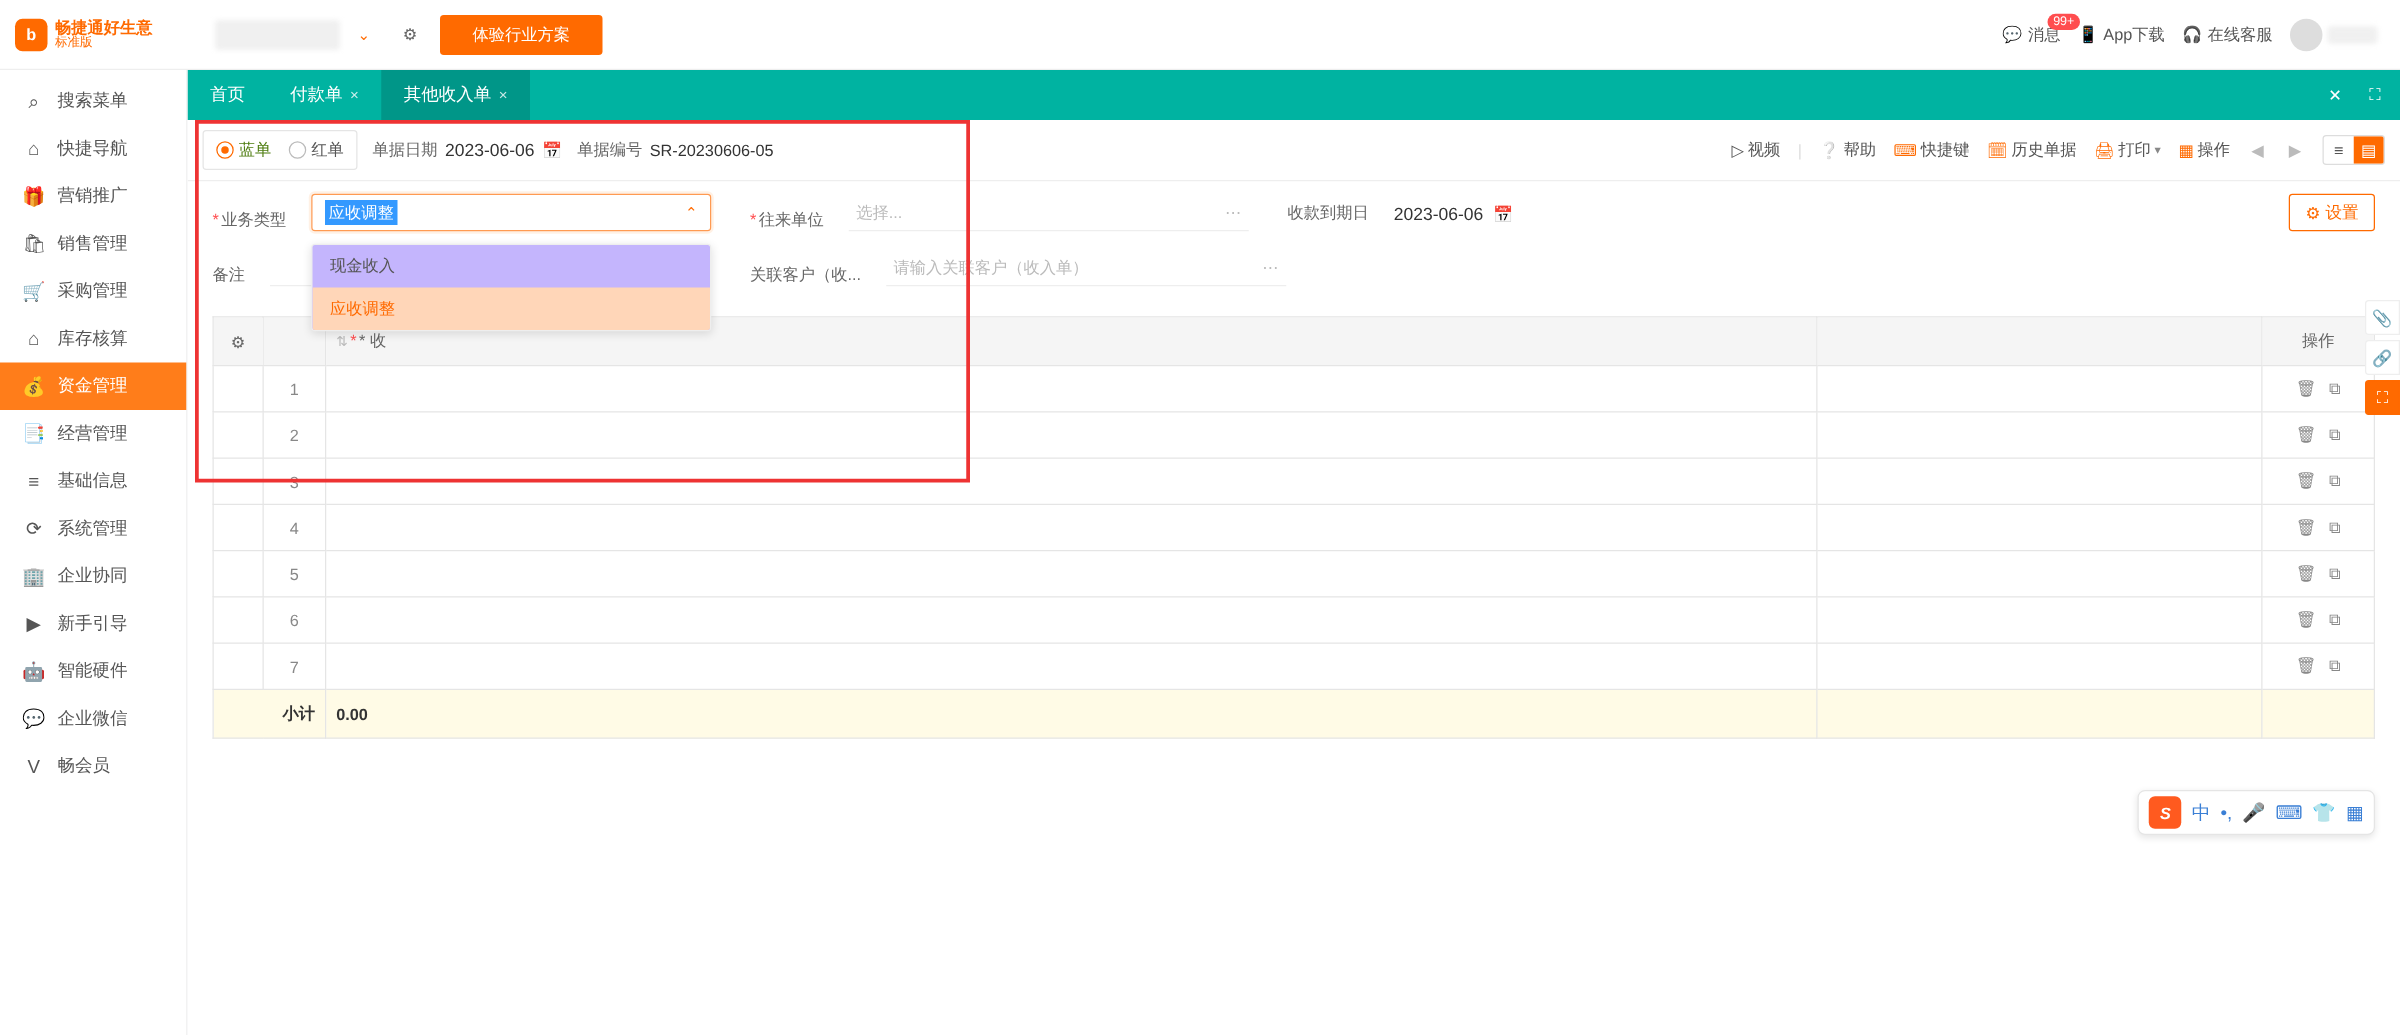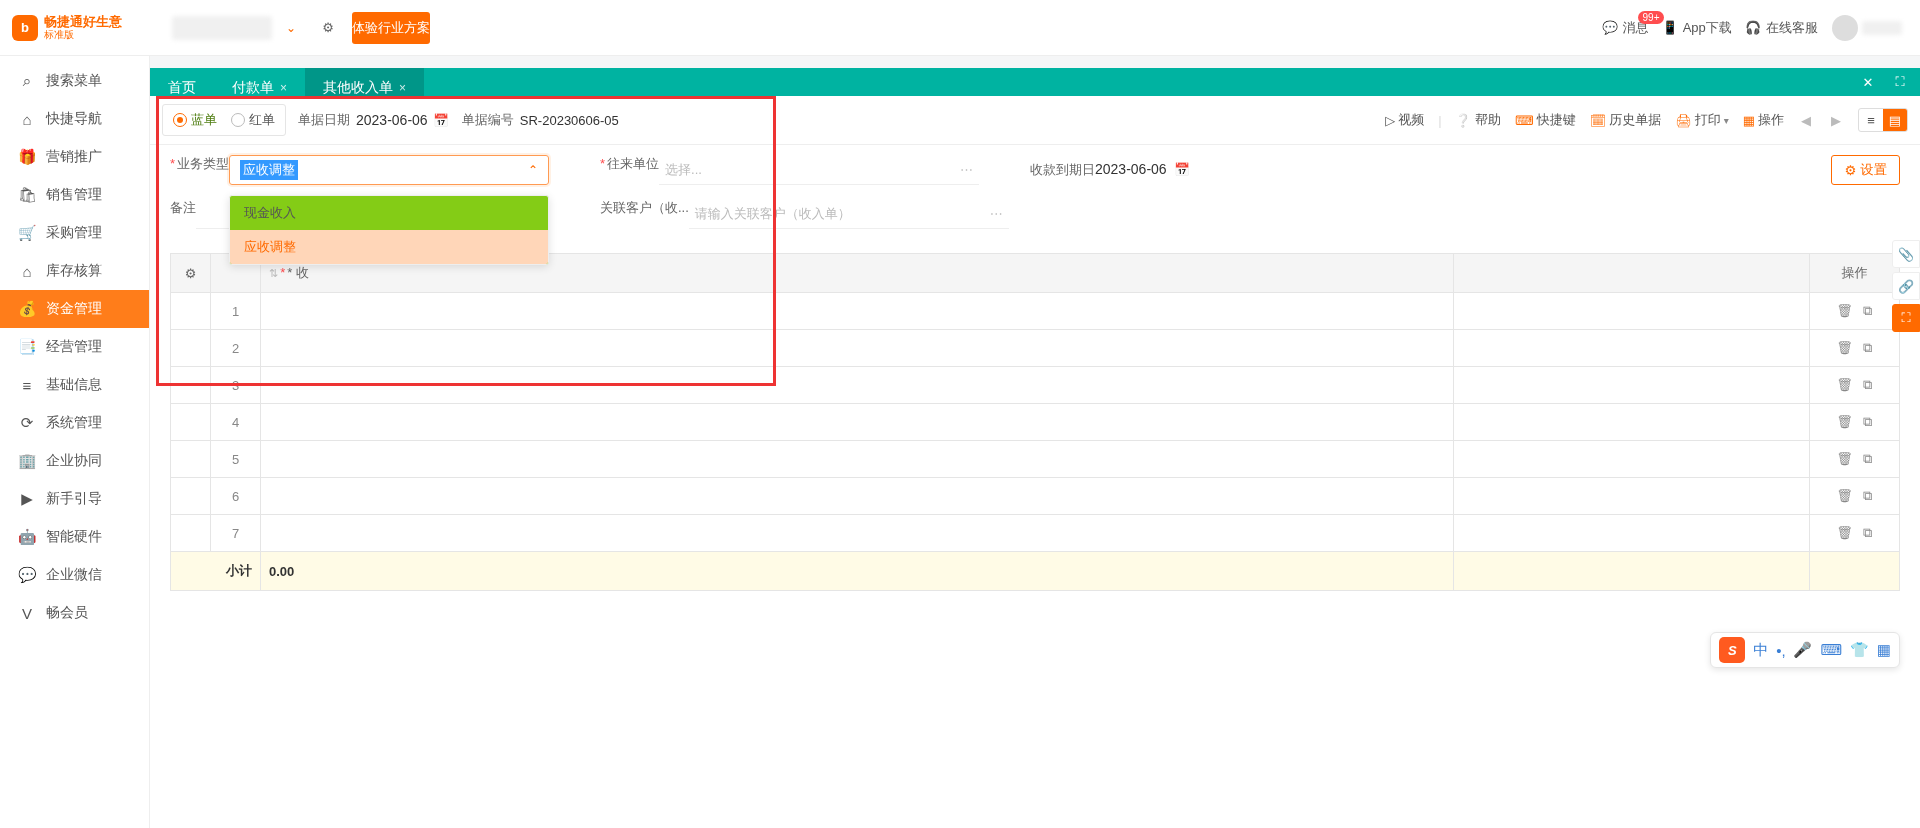--- a/index.html
+++ b/index.html
@@ -9,34 +9,34 @@
 .top-header { height: 56px; display: flex; align-items: center; padding: 0 12px; border-bottom: 1px solid #eee; }
 .logo-area { display: flex; align-items: center; width: 140px; }
 .logo-icon { width: 26px; height: 26px; background: #ff6a00; border-radius: 6px; color: #fff; display: flex; align-items: center; justify-content: center; font-weight: bold; margin-right: 6px; }
 .logo-text { line-height: 1.1; }
 .logo-title { color: #ff6a00; font-size: 13px; font-weight: 600; }
 .logo-sub { color: #ff6a00; font-size: 10px; }
 .org-selector { display: flex; align-items: center; margin-left: 20px; color: #888; }
 .org-blur { width: 100px; height: 24px; background: #f0f0f0; filter: blur(2px); border-radius: 3px; margin-right: 6px; }
 .chevron { color: #ff6a00; font-size: 12px; margin: 0 8px; }
 .gear-btn { width: 28px; height: 28px; display: flex; align-items: center; justify-content: center; cursor: pointer; margin: 0 10px; color: #666; }
-.primary-btn { background: #ff6a00; color: #fff; border: none; padding: 7px 0; border-radius: 3px; cursor: pointer; font-size: 13px; }
+.primary-btn { background: #ff6a00; color: #fff; border: none; padding: 7px 26px; border-radius: 3px; cursor: pointer; font-size: 13px; }
 .top-right { margin-left: auto; display: flex; align-items: center; gap: 14px; }
 .tr-item { display: flex; align-items: center; gap: 4px; color: #555; cursor: pointer; position: relative; }
 .badge { position: absolute; top: -8px; right: -16px; background: #ff4d4f; color: #fff; font-size: 10px; border-radius: 8px; padding: 1px 5px; }
 
 
 .layout { display: flex; height: calc(100vh - 56px); }
 .sidebar { width: 150px; background: #fff; border-right: 1px solid #eee; padding-top: 6px; }
 .side-item { display: flex; align-items: center; gap: 10px; padding: 10px 18px; color: #555; cursor: pointer; font-size: 14px; }
 .side-item.active { background: #ff7d1a; color: #fff; }
 .side-icon { width: 18px; text-align: center; font-size: 15px; }
 
 
-.tabs-bar { background: #00b3a1; height: 28px; display: flex; align-items: center; color: #fff; position: relative; margin-top: 12px; }
+.tabs-bar { background: #00b3a1; height: 40px; display: flex; align-items: center; color: #fff; position: relative; }
 .tab { padding: 0 18px; height: 40px; display: flex; align-items: center; gap: 6px; cursor: pointer; font-size: 14px; }
 .tab.active { background: #009688; }
 .tab-close { font-size: 12px; opacity: 0.8; cursor: pointer; }
 .tabs-right { margin-left: auto; display: flex; align-items: center; gap: 8px; padding-right: 8px; }
 .tabs-right .icon-btn { width: 24px; height: 24px; display: flex; align-items: center; justify-content: center; cursor: pointer; }
 
 
 .main { flex: 1; background: #f5f6f7; display: flex; flex-direction: column; overflow: hidden; }
 .content { background: #fff; margin: 0; padding: 0; position: relative; flex: 1; overflow: auto; }
 
@@ -57,29 +57,29 @@
 .toolbar-right .tbtn { display: flex; align-items: center; gap: 3px; cursor: pointer; }
 .orange-icon { color: #ff6a00; }
 .view-toggle { display: flex; border: 1px solid #ddd; border-radius: 3px; overflow: hidden; }
 .view-toggle span { width: 24px; height: 22px; display: flex; align-items: center; justify-content: center; cursor: pointer; }
 .view-toggle .active-vt { background: #ff6a00; color: #fff; }
 .arrow-btn { color: #bbb; cursor: pointer; padding: 0 3px; }
 
 
 .form-area { padding: 10px 20px; position: relative; }
 .form-row { display: flex; align-items: center; gap: 30px; margin-bottom: 14px; }
-.form-group { display: flex; align-items: flex-start; gap: 0; min-width: 400px; }
+.form-group { display: flex; align-items: flex-end; gap: 20px; min-width: 400px; }
 .form-group.small { min-width: 260px; }
 .req-star { color: #ff4d4f; margin-right: 2px; }
 .select-input { position: relative; }
 .select-box { width: 320px; height: 30px; border: 1px solid #ddd; border-radius: 3px; display: flex; align-items: center; justify-content: space-between; padding: 0 10px; cursor: pointer; }
 .select-box.focused { border-color: #ff9a52; box-shadow: 0 0 0 2px rgba(255,122,0,0.1); }
 .sel-text { background: #3399ff; color: #fff; padding: 1px 3px; }
 .sel-chevron { color: #ff6a00; font-size: 12px; }
-.dropdown { position: absolute; top: 40px; left: 0; width: 320px; background: #84cc16; border: 1px solid #eee; box-shadow: 0 2px 8px rgba(0,0,0,0.12); border-radius: 3px; z-index: 50; overflow: hidden; }
+.dropdown { position: absolute; top: 40px; left: 0; width: 320px; background: #c4b5fd; border: 1px solid #eee; box-shadow: 0 2px 8px rgba(0,0,0,0.12); border-radius: 3px; z-index: 50; overflow: hidden; }
 .dd-item { padding: 8px 14px; cursor: pointer; color: #555; }
 .dd-item.selected { background: #ffd6b8; color: #ff6a00; }
 .wide-input { width: 320px; height: 30px; border: none; border-bottom: 1px solid #eee; padding: 0 6px; display: flex; align-items: center; justify-content: space-between; color: #bbb; }
 .more-dots { color: #bbb; cursor: pointer; }
 .date-input { display: flex; align-items: center; gap: 8px; }
 .settings-btn { border: 1px solid #ff6a00; color: #ff6a00; background: #fff; padding: 5px 12px; border-radius: 3px; cursor: pointer; display: flex; align-items: center; gap: 4px; margin-left: auto; }
 
 
 .table-wrap { padding: 0 20px 10px; }
 table { width: 100%; border-collapse: collapse; }

